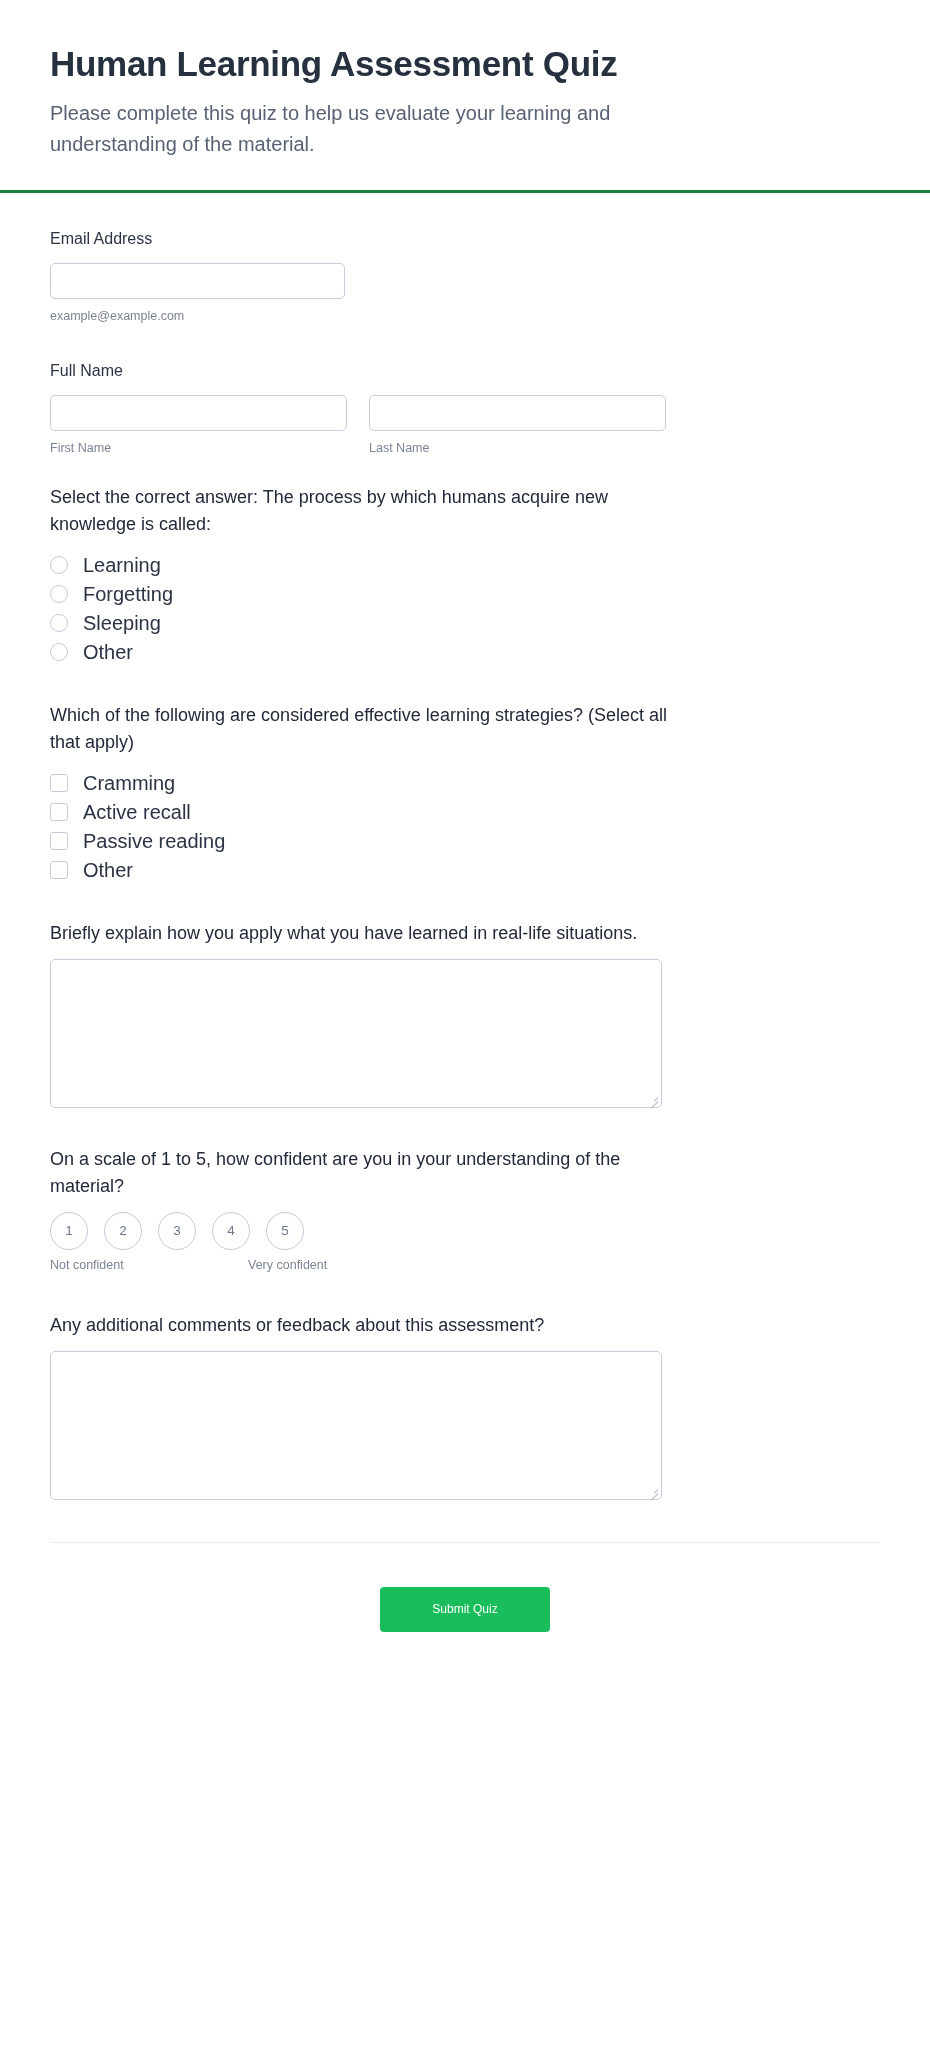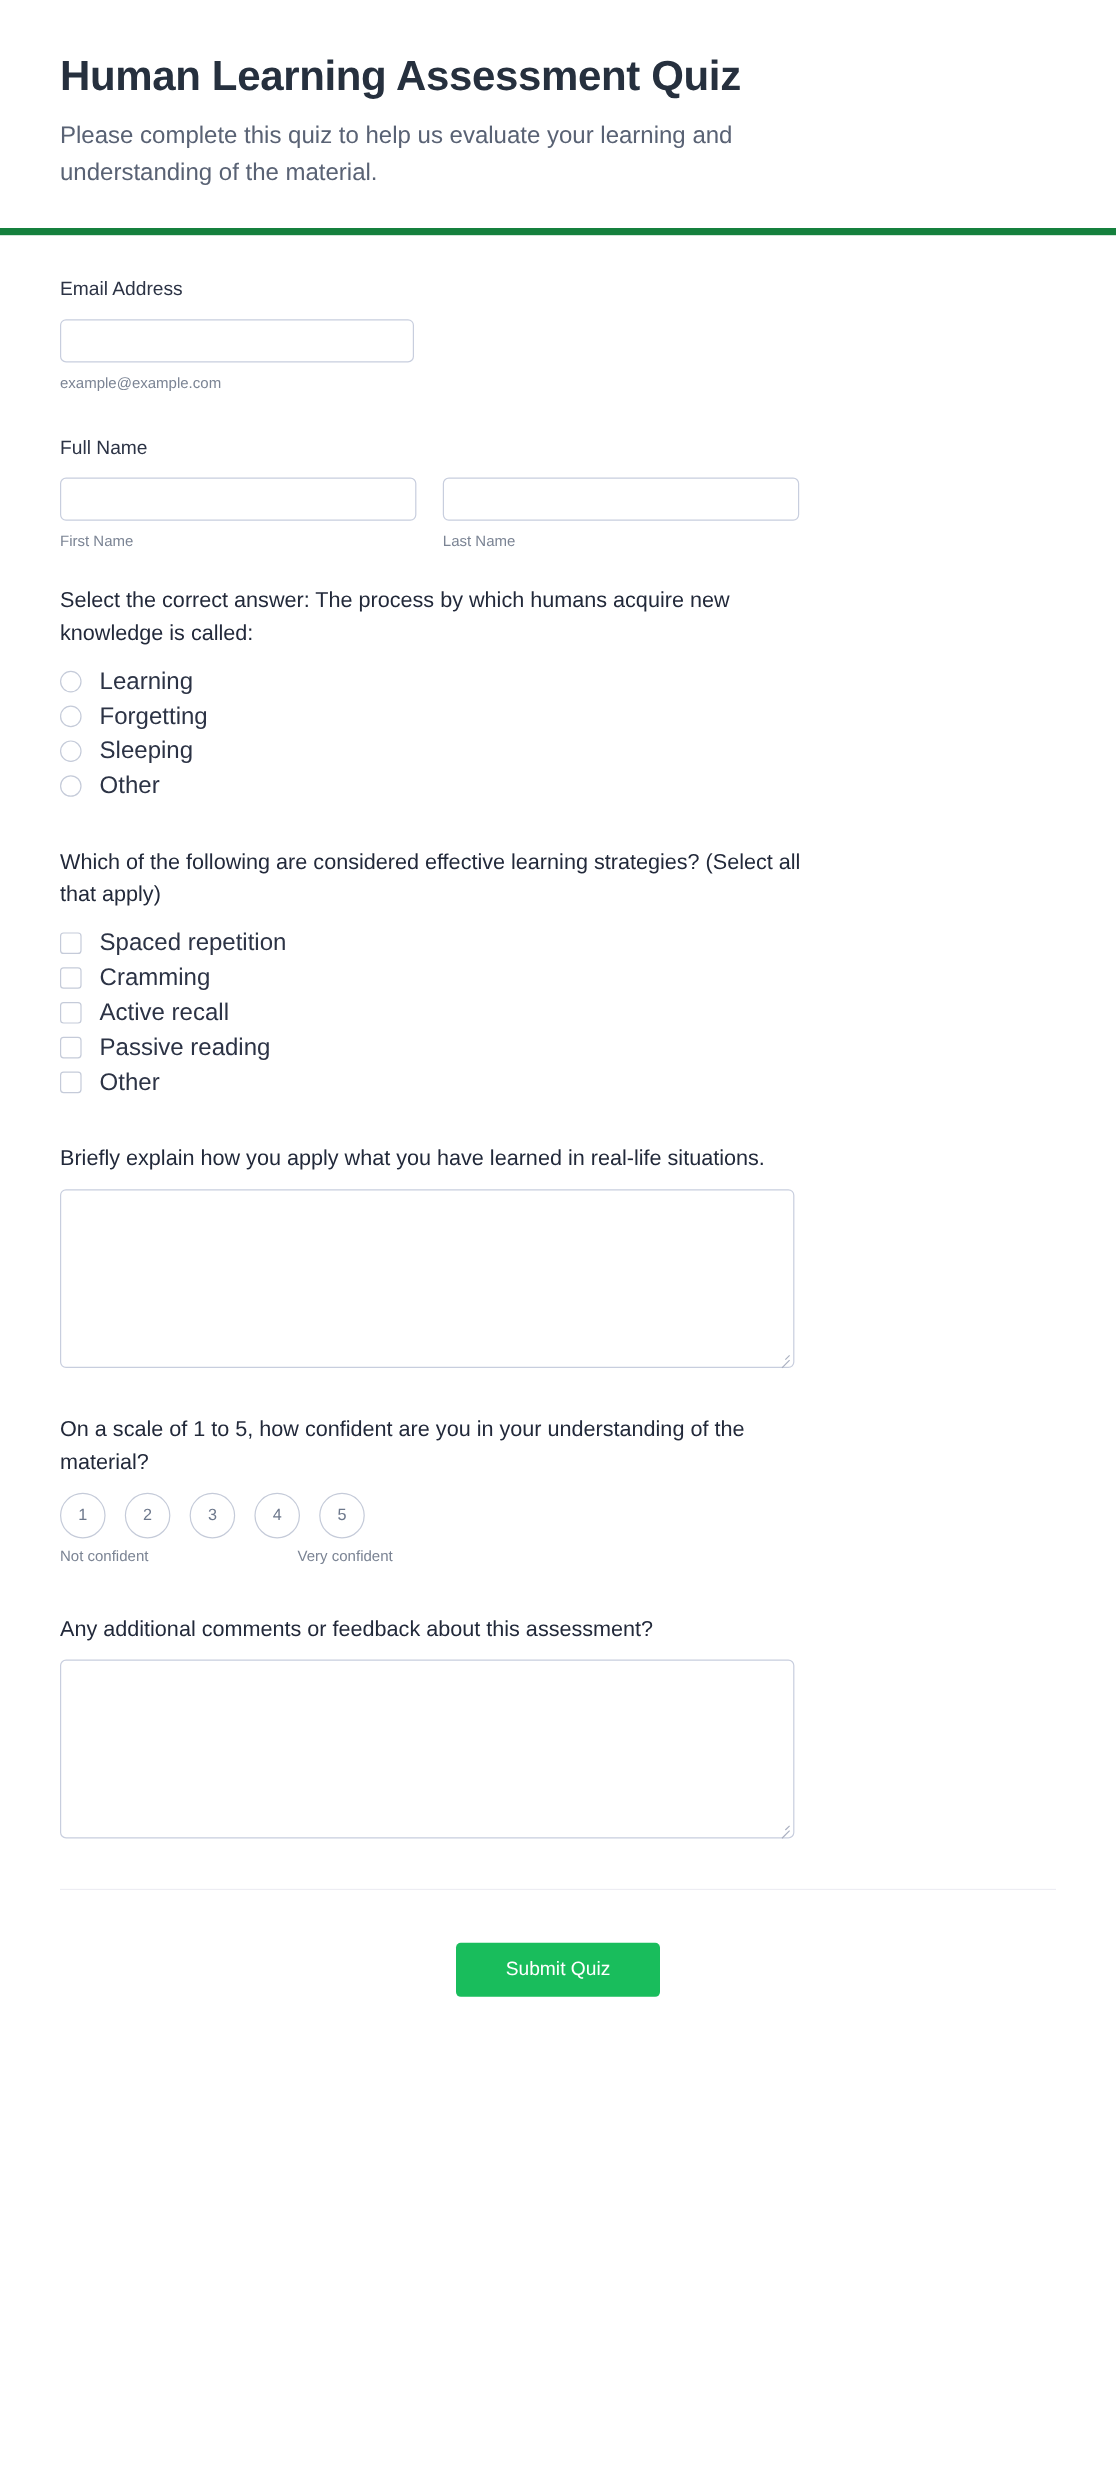--- a/index.html
+++ b/index.html
@@ -18,21 +18,21 @@
   .page {
     width: 930px;
     min-height: 2067px;
     background: #ffffff;
     position: relative;
   }
 
   
   .form-header {
     padding: 44px 50px 30px 50px;
-    border-bottom: 6px solid #15803d;
+    border-bottom: 3px solid #15803d;
   }
   .form-title {
     font-size: 35px;
     font-weight: bold;
     color: #26303e;
     margin: 0 0 14px 0;
     letter-spacing: -0.3px;
     line-height: 1.15;
   }
   .form-subtitle {
@@ -212,21 +212,21 @@
     padding: 44px 0 60px 0;
     display: flex;
     justify-content: center;
   }
   .submit-button {
     background: #19bd5c;
     color: #ffffff;
     border: none;
     border-radius: 4px;
     font-family: "Liberation Sans", sans-serif;
-    font-size: 16px;
+    font-size: 12px;
     font-weight: normal;
     padding: 0 24px;
     height: 45px;
     min-width: 170px;
     cursor: pointer;
     line-height: 45px;
     text-align: center;
   }
 </style>
 </head>
@@ -279,24 +279,20 @@
         <div class="choice-item">
           <span class="radio-mark"></span>
           <span class="choice-text">Other</span>
         </div>
       </div>
     </div>
 
     <div class="field-block" style="margin-bottom:36px;">
       <div class="question-label">Which of the following are considered effective learning strategies? (Select all that apply)</div>
       <div class="choice-list">
-        <div class="choice-item">
-          <span class="check-mark"></span>
-          <span class="choice-text">Spaced repetition</span>
-        </div>
         <div class="choice-item">
           <span class="check-mark"></span>
           <span class="choice-text">Cramming</span>
         </div>
         <div class="choice-item">
           <span class="check-mark"></span>
           <span class="choice-text">Active recall</span>
         </div>
         <div class="choice-item">
           <span class="check-mark"></span>

